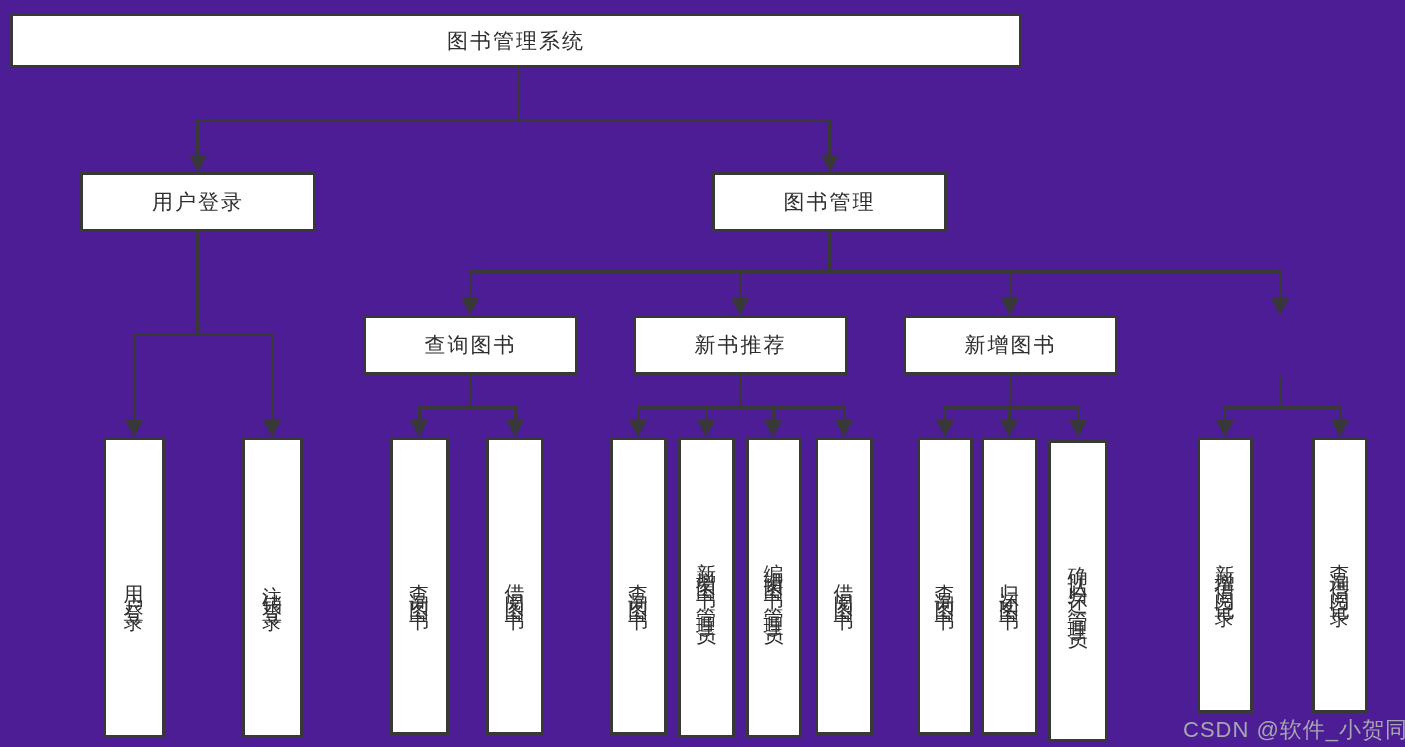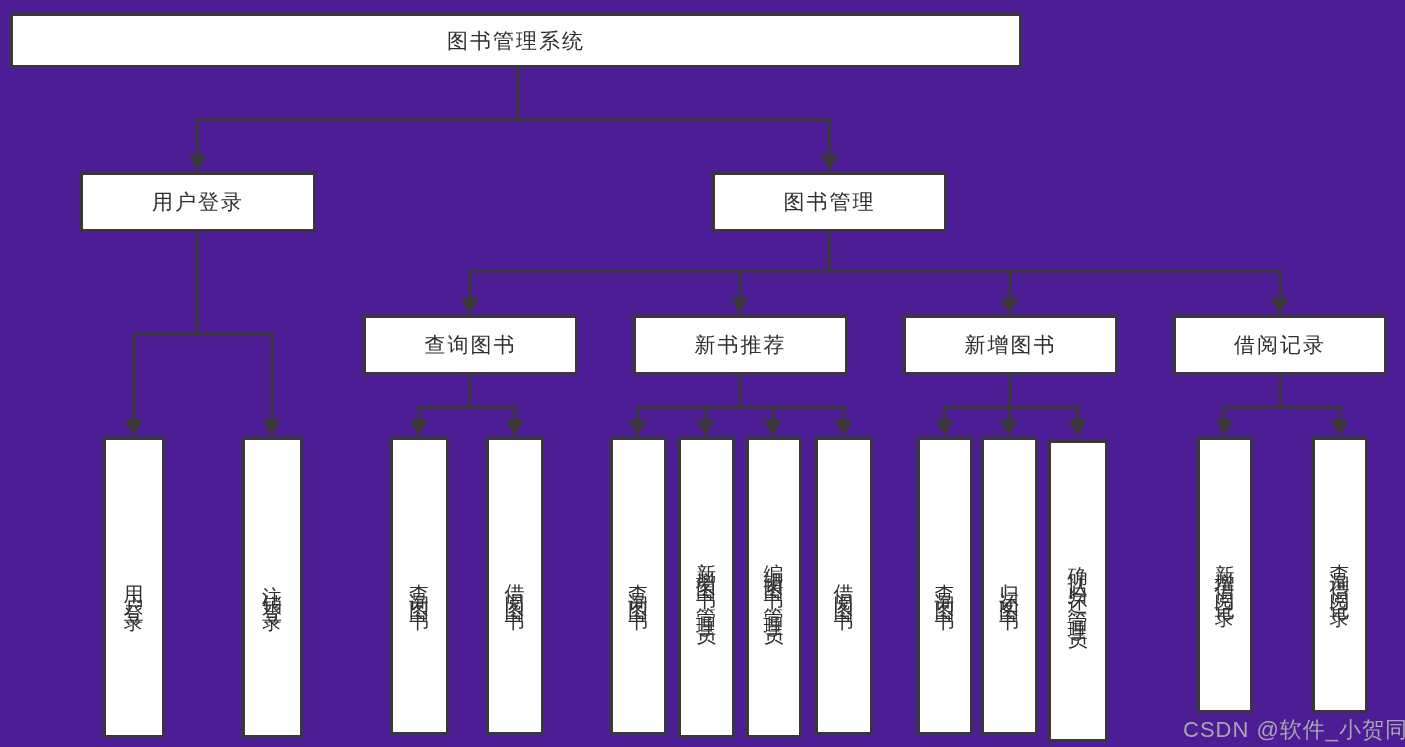--- a/index.html
+++ b/index.html
@@ -62,21 +62,20 @@
   <div class="vl" style="left:739px;top:270px;height:30px"></div>
   <div class="ar" style="left:731px;top:298px"></div>
   <div class="vl" style="left:1009px;top:270px;height:30px"></div>
   <div class="ar" style="left:1001px;top:298px"></div>
   <div class="vl" style="left:1279px;top:270px;height:30px"></div>
   <div class="ar" style="left:1271px;top:298px"></div>
 
   <div class="box h" style="left:363px;top:315px;width:215px;height:60px">查询图书</div>
   <div class="box h" style="left:633px;top:315px;width:215px;height:60px">新书推荐</div>
   <div class="box h" style="left:903px;top:315px;width:215px;height:60px">新增图书</div>
-  <div class="box h" style="left:1173px;top:315px;width:214px;height:60px">借阅记录</div>
 
   <div class="vl" style="left:469px;top:375px;height:33px"></div>
   <div class="hl" style="left:418px;top:406px;width:99px"></div>
   <div class="vl" style="left:418px;top:406px;height:16px"></div>
   <div class="ar" style="left:410px;top:420px"></div>
   <div class="vl" style="left:514px;top:406px;height:16px"></div>
   <div class="ar" style="left:506px;top:420px"></div>
 
   <div class="box v" style="left:390px;top:437px;width:59px;height:298px">查询图书</div>
   <div class="box v" style="left:486px;top:437px;width:58px;height:298px">借阅图书</div>

